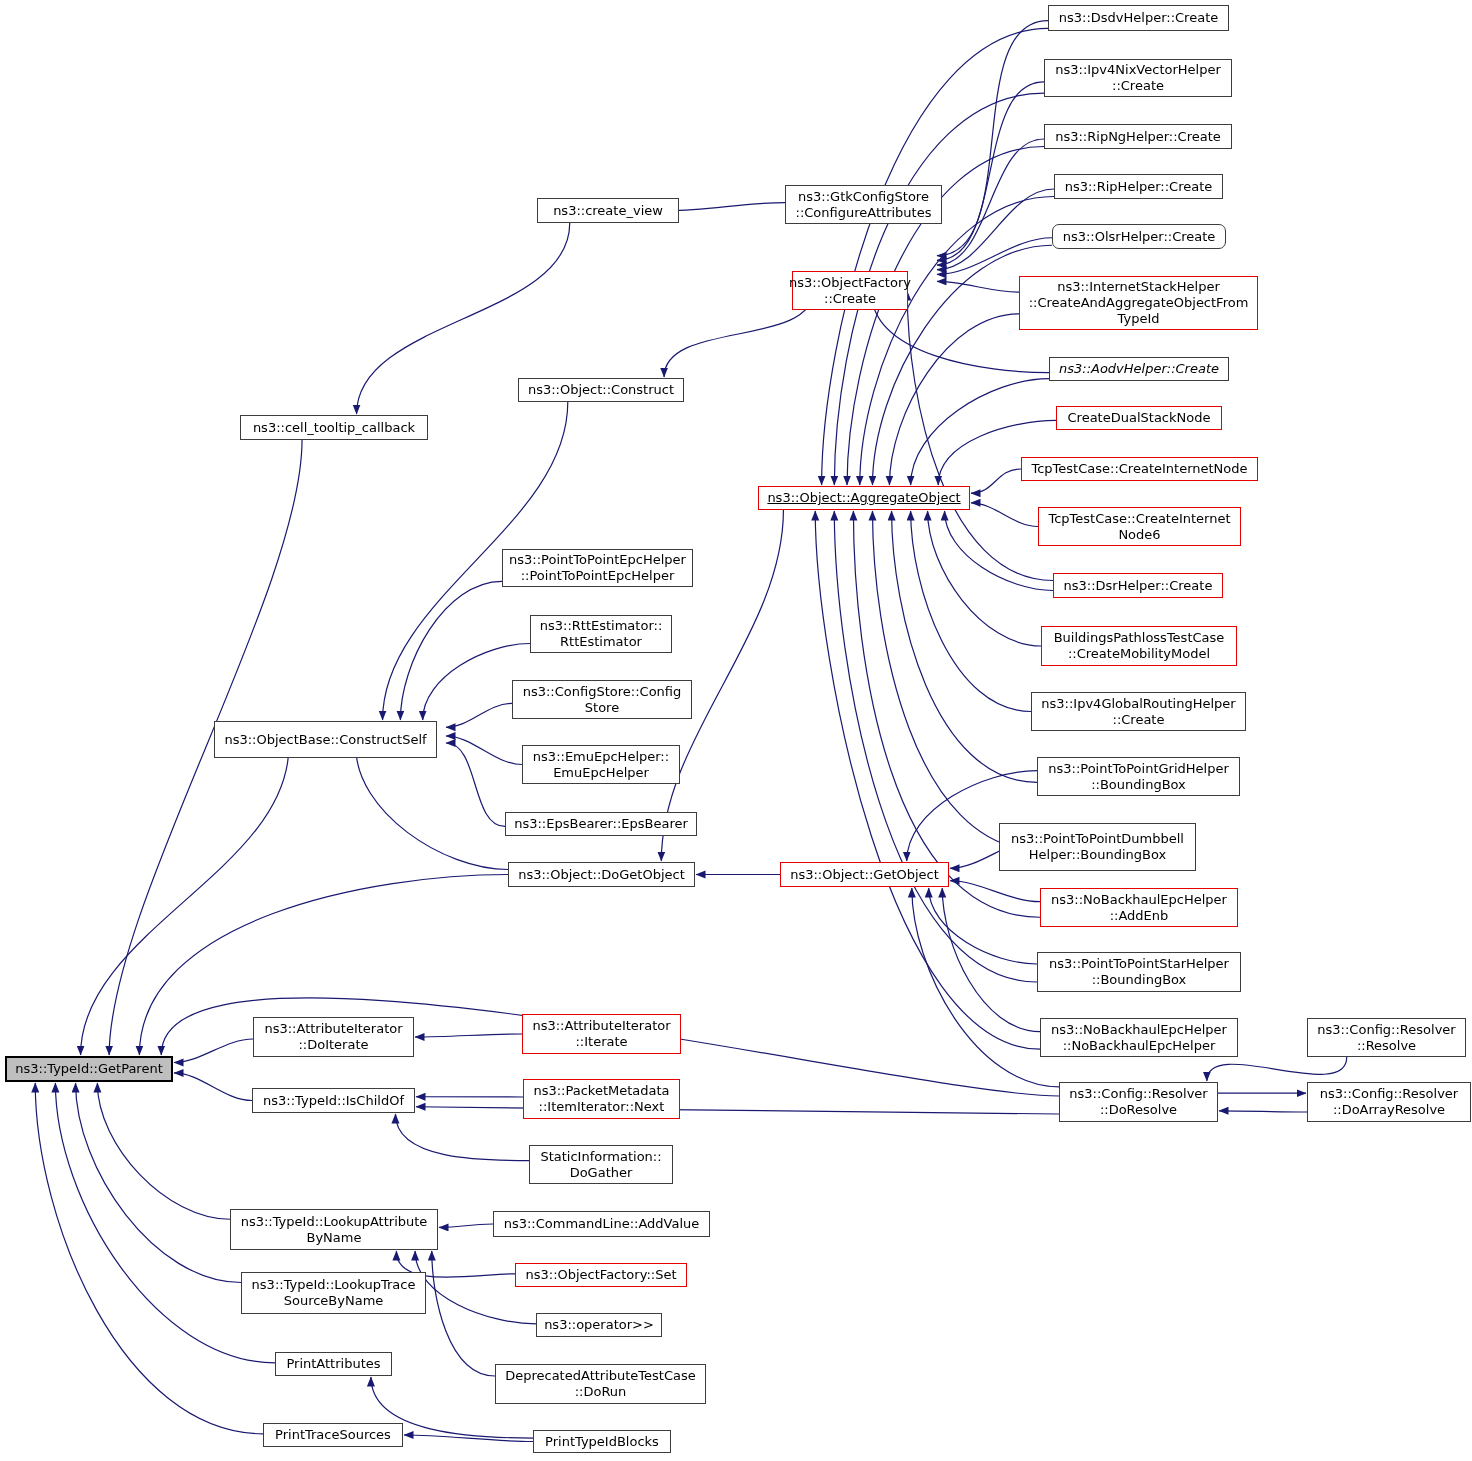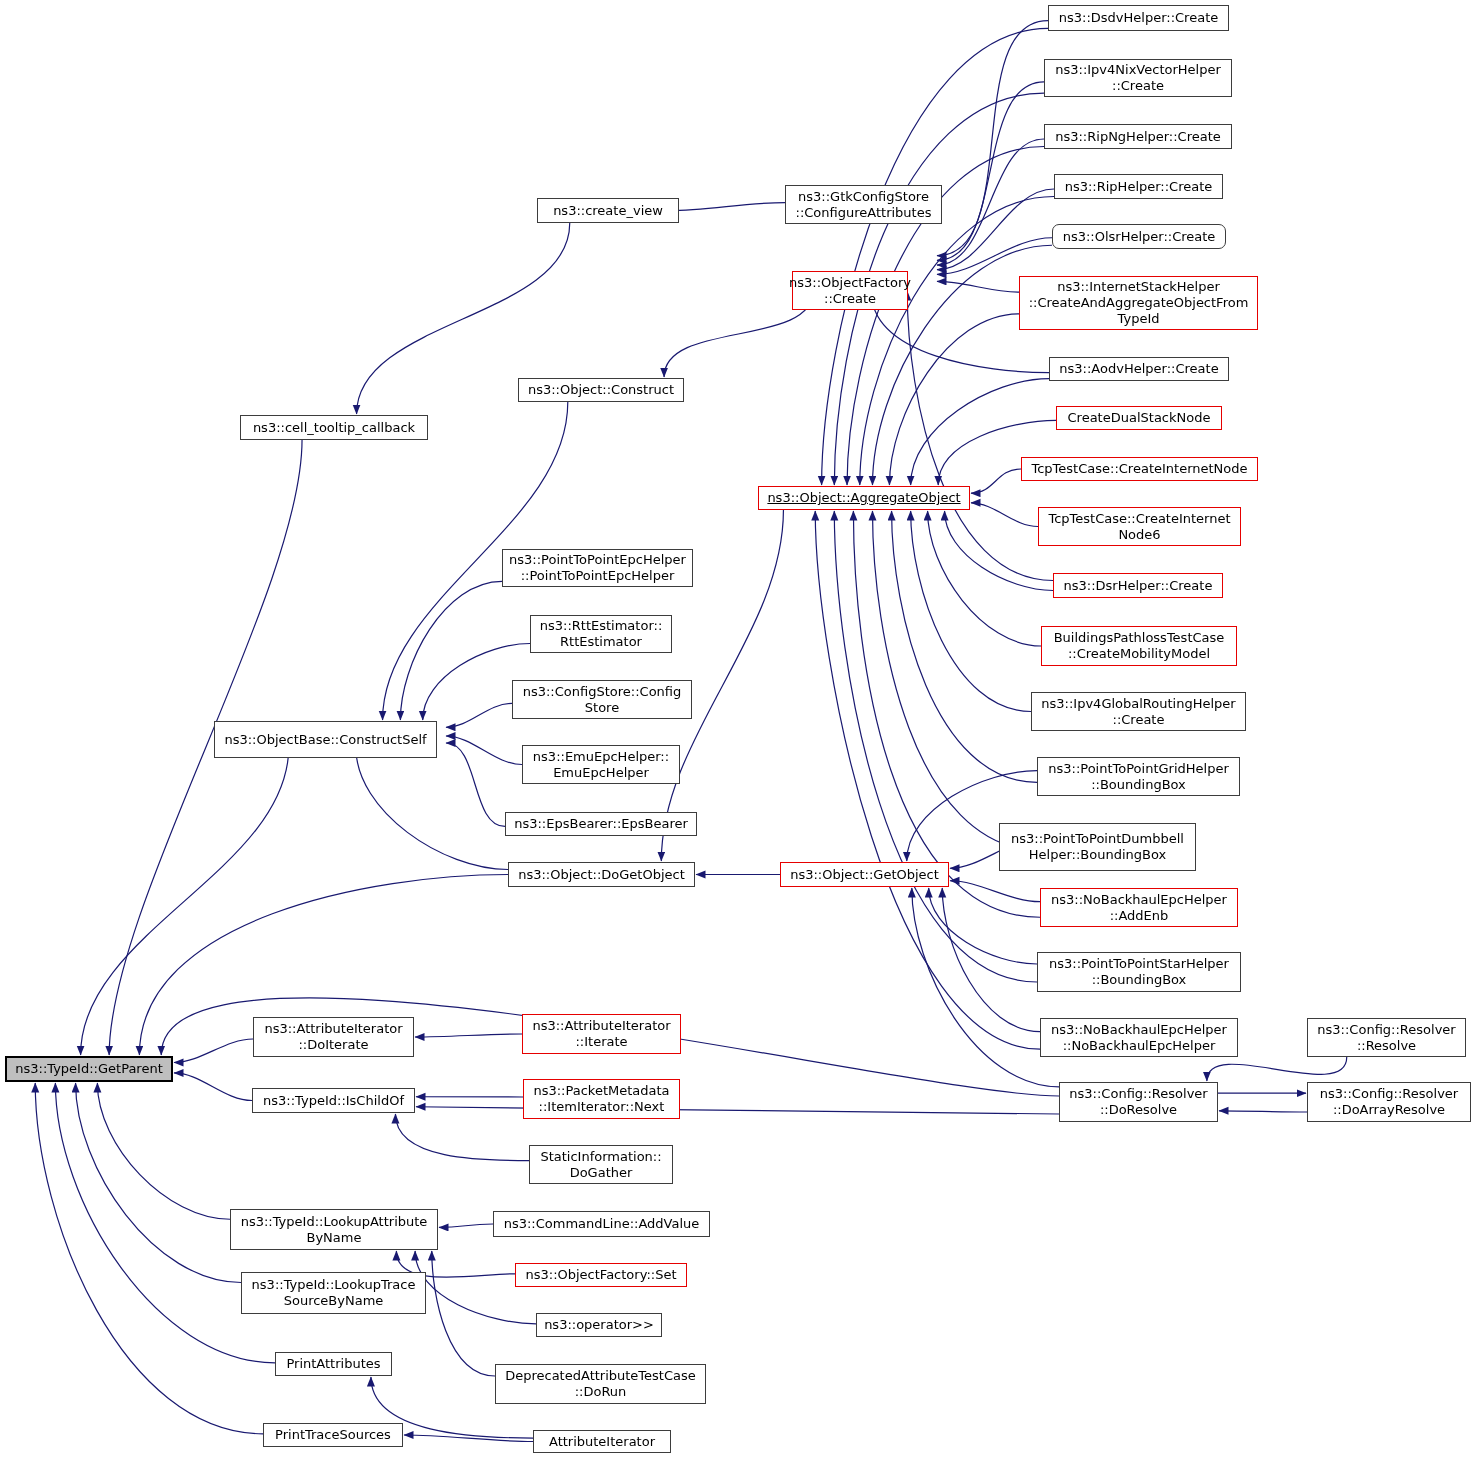--- a/index.html
+++ b/index.html
@@ -136,37 +136,37 @@
 ::Iterate</span></div>
       <div class="node red" style="left: 523px; top: 1079px; width: 157px; height: 40px;"><span>ns3::PacketMetadata
 ::ItemIterator::Next</span></div>
       <div class="node" style="left: 529px; top: 1145px; width: 144px; height: 39px;"><span>StaticInformation::
 DoGather</span></div>
       <div class="node" style="left: 493px; top: 1211px; width: 217px; height: 26px;"><span>ns3::CommandLine::AddValue</span></div>
       <div class="node red" style="left: 515px; top: 1263px; width: 172px; height: 24px;"><span>ns3::ObjectFactory::Set</span></div>
       <div class="node" style="left: 536px; top: 1313px; width: 126px; height: 24px;"><span>ns3::operator&gt;&gt;</span></div>
       <div class="node" style="left: 495px; top: 1364px; width: 211px; height: 40px;"><span>DeprecatedAttributeTestCase
 ::DoRun</span></div>
-      <div class="node" style="left: 533px; top: 1430px; width: 138px; height: 23px;"><span>AttributeIterator</span></div>
+      <div class="node" style="left: 533px; top: 1430px; width: 138px; height: 23px;"><span>PrintTypeIdBlocks</span></div>
       <div class="node" style="left: 785px; top: 185px; width: 157px; height: 39px;"><span>ns3::GtkConfigStore
 ::ConfigureAttributes</span></div>
       <div class="node red" style="left: 792px; top: 251px; width: 116px; height: 39px; margin-top: 20px;"><span>ns3::ObjectFactory
 ::Create</span></div>
       <div class="node red" style="left: 758px; top: 486px; width: 212px; height: 24px; text-decoration: underline;"><span>ns3::Object::AggregateObject</span></div>
       <div class="node red" style="left: 780px; top: 862px; width: 169px; height: 25px;"><span>ns3::Object::GetObject</span></div>
       <div class="node" style="left: 1048px; top: 5px; width: 181px; height: 26px;"><span>ns3::DsdvHelper::Create</span></div>
       <div class="node" style="left: 1044px; top: 59px; width: 188px; height: 38px;"><span>ns3::Ipv4NixVectorHelper
 ::Create</span></div>
       <div class="node" style="left: 1044px; top: 124px; width: 188px; height: 25px;"><span>ns3::RipNgHelper::Create</span></div>
       <div class="node" style="left: 1054px; top: 174px; width: 169px; height: 25px;"><span>ns3::RipHelper::Create</span></div>
       <div class="node" style="left: 1052px; top: 224px; width: 174px; height: 25px; border-radius: 7px;"><span>ns3::OlsrHelper::Create</span></div>
       <div class="node red" style="left: 1019px; top: 276px; width: 239px; height: 54px;"><span>ns3::InternetStackHelper
 ::CreateAndAggregateObjectFrom
 TypeId</span></div>
-      <div class="node" style="left: 1049px; top: 357px; width: 180px; height: 24px;"><span>ns3::AodvHelper::Create</span></div>
+      <div class="node" style="left: 1049px; top: 357px; width: 180px; height: 24px; font-style: italic;"><span>ns3::AodvHelper::Create</span></div>
       <div class="node red" style="left: 1056px; top: 406px; width: 166px; height: 24px;"><span>CreateDualStackNode</span></div>
       <div class="node red" style="left: 1021px; top: 457px; width: 237px; height: 24px;"><span>TcpTestCase::CreateInternetNode</span></div>
       <div class="node red" style="left: 1038px; top: 507px; width: 203px; height: 39px;"><span>TcpTestCase::CreateInternet
 Node6</span></div>
       <div class="node red" style="left: 1053px; top: 573px; width: 170px; height: 25px;"><span>ns3::DsrHelper::Create</span></div>
       <div class="node red" style="left: 1041px; top: 626px; width: 196px; height: 40px;"><span>BuildingsPathlossTestCase
 ::CreateMobilityModel</span></div>
       <div class="node" style="left: 1031px; top: 692px; width: 215px; height: 39px;"><span>ns3::Ipv4GlobalRoutingHelper
 ::Create</span></div>
       <div class="node" style="left: 1037px; top: 757px; width: 203px; height: 39px;"><span>ns3::PointToPointGridHelper

